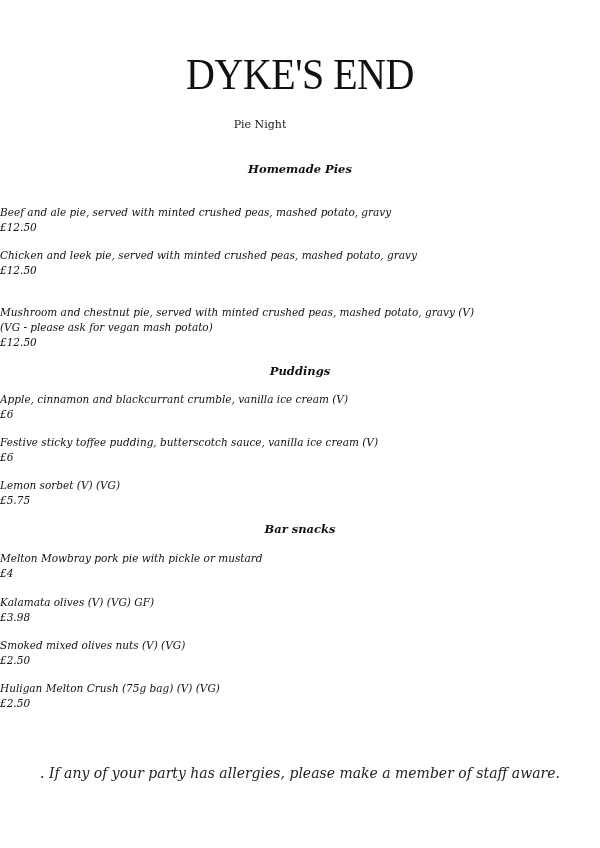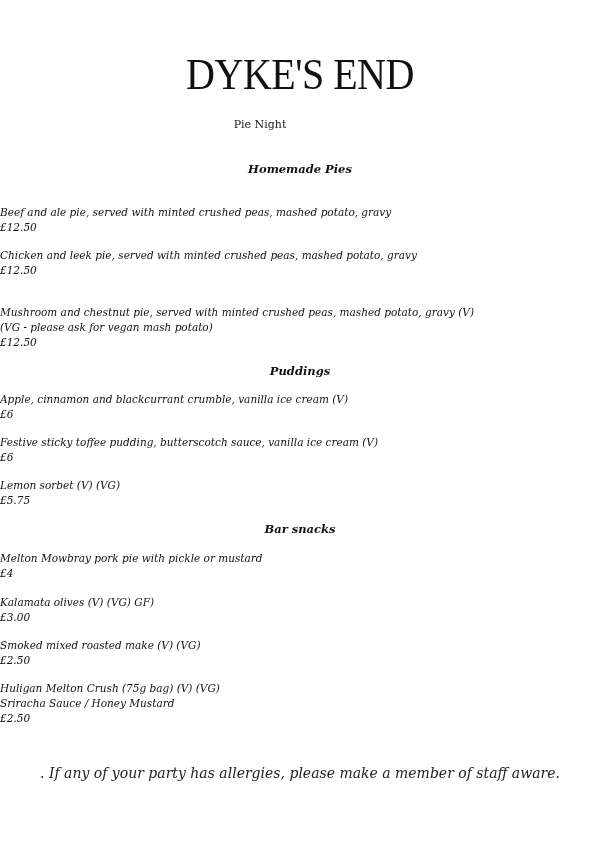--- a/index.html
+++ b/index.html
@@ -67,28 +67,27 @@
     <div>£5.75</div>
   </div>
 
   <div class="sec-title" style="top:522px">Bar snacks</div>
   <div class="item" style="top:551px">
     <div>Melton Mowbray pork pie with pickle or mustard</div>
     <div>£4</div>
   </div>
   <div class="item" style="top:595px">
     <div>Kalamata olives (V) (VG) GF)</div>
-    <div>£3.00</div>
+    <div>£3.98</div>
   </div>
   <div class="item" style="top:638px">
-    <div>Smoked mixed roasted make (V) (VG)</div>
+    <div>Smoked mixed olives nuts (V) (VG)</div>
     <div>£2.50</div>
   </div>
   <div class="item" style="top:681px">
     <div>Huligan Melton Crush (75g bag) (V) (VG)</div>
-    <div>Sriracha Sauce / Honey Mustard</div>
     <div>£2.50</div>
   </div>
 
   <div class="footer">
     <div>. If any of your party has allergies, please make a member of staff aware.</div>
   </div>
 </div>
 
 </body></html>

